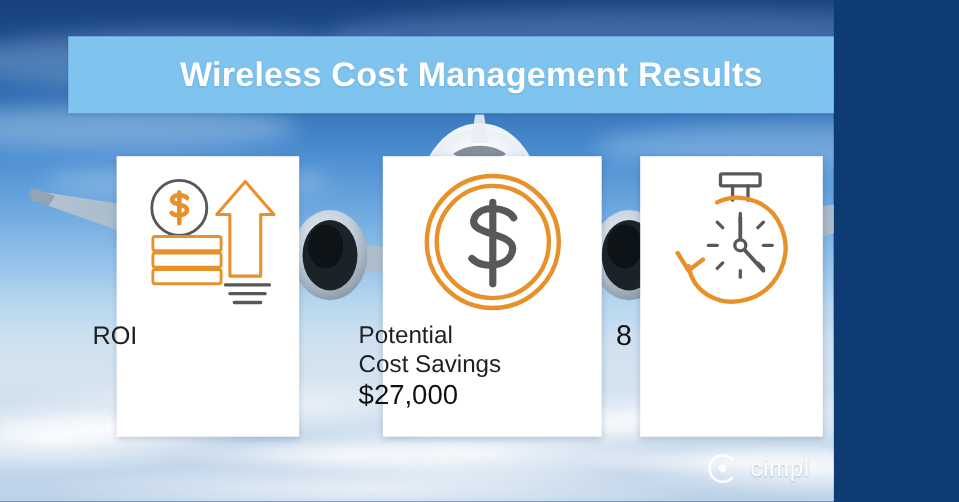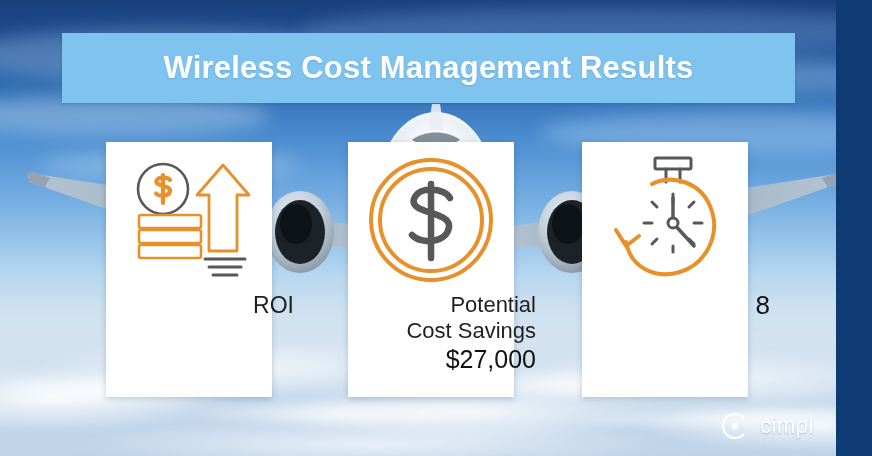--- a/index.html
+++ b/index.html
@@ -2,21 +2,21 @@
 <html><head>
 <meta charset="utf-8">
 <style>
   html,body{margin:0;padding:0;}
   body{
     width:872px;height:456px;overflow:hidden;
     font-family:"Liberation Sans", sans-serif;
     background:#0f3b74;
   }
   .stage{
-    position:relative;width:836px;height:456px;overflow:hidden;
+    position:relative;width:758px;height:456px;overflow:hidden;
   }
 
   
   .sky{
     position:absolute;inset:0;
     background:
       linear-gradient(to bottom,
         #18407c 0%,
         #1d4a8c 7%,
         #2f6bb0 18%,
@@ -81,30 +81,30 @@
     text-shadow:0 1px 2px rgba(90,150,200,0.55);
   }
 
   
   .card{
     position:absolute;top:142px;width:166px;height:255px;
     background:#ffffff;
     box-shadow:0 2px 6px rgba(20,50,90,0.22);
   }
   #card-roi{left:106px;}
-  #card-savings{left:348px;}
+  #card-savings{left:348px;padding-left:33px;}
   #card-time{left:582px;}
 
   .card-icon{
     position:absolute;left:0;right:0;top:8px;height:140px;
     display:flex;align-items:center;justify-content:center;
   }
   .card-text{
     position:absolute;left:-22px;right:-22px;top:150px;
-    text-align:right;color:#1b1b1b;
+    text-align:left;color:#1b1b1b;
   }
   .lbl{
     display:block;line-height:1.18;
     font-size:23px;
     color:#1f1f1f;
   }
   .lbl.small{font-size:22px;}
   .val{
     display:block;line-height:1.2;
     font-size:25px;

